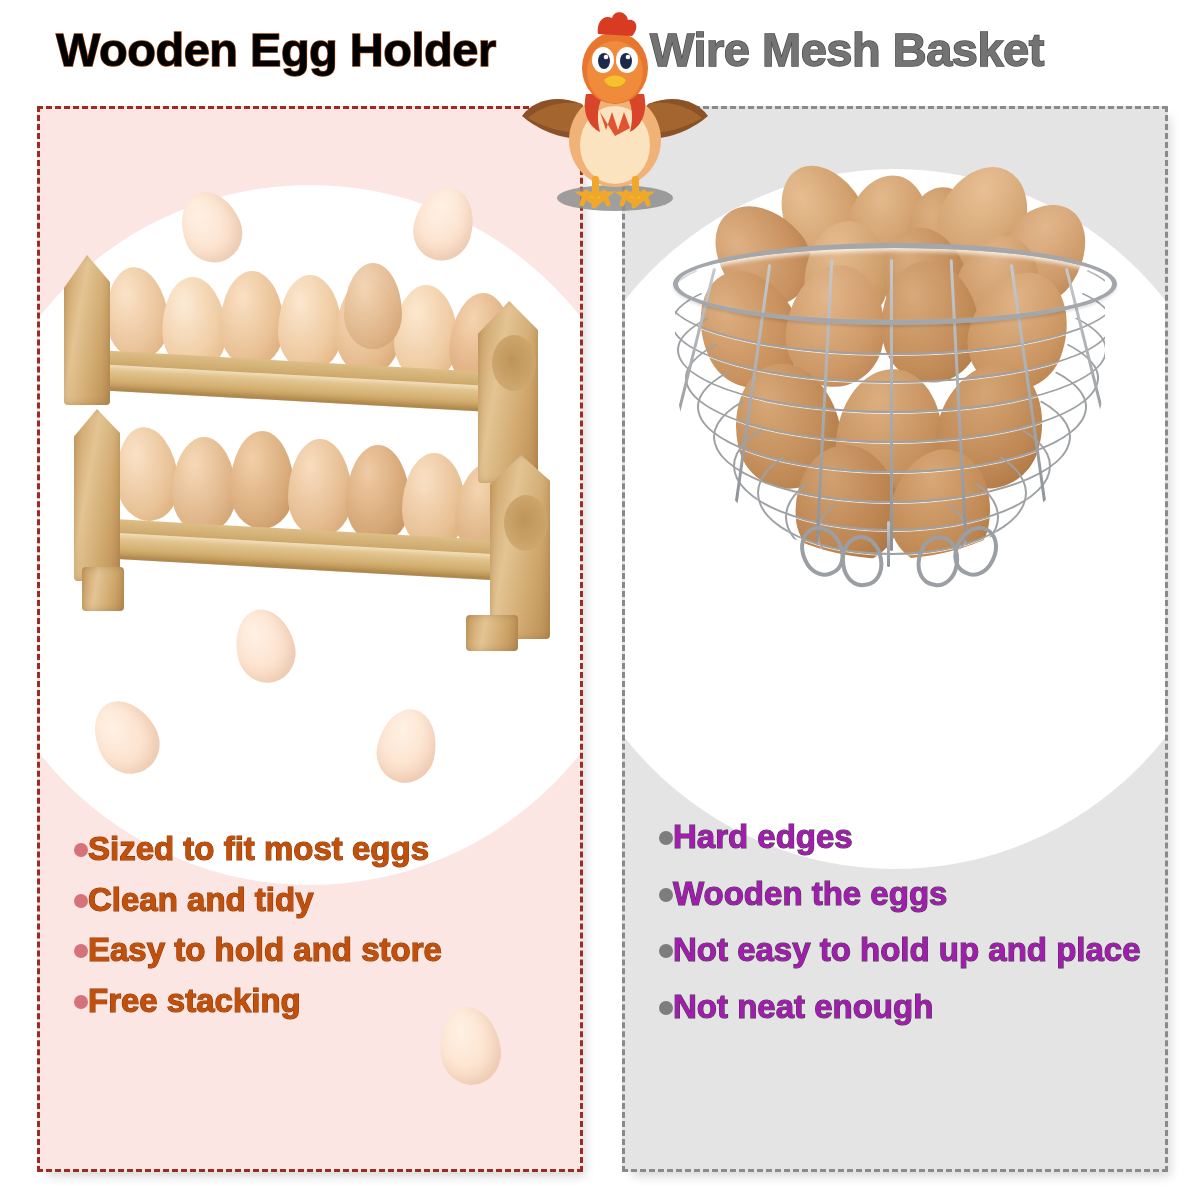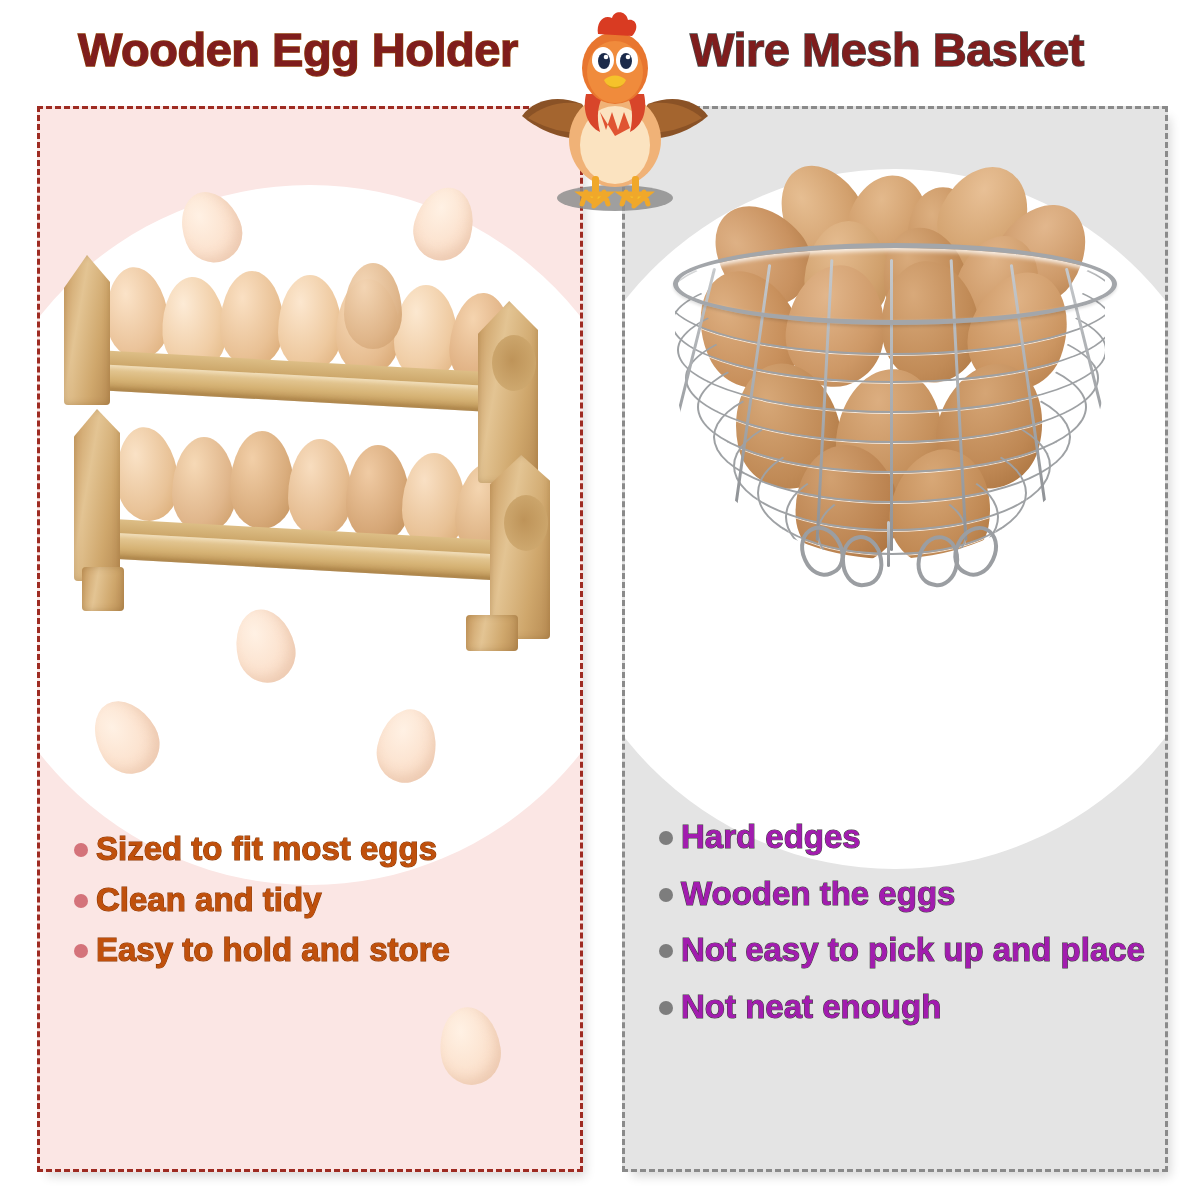--- a/index.html
+++ b/index.html
@@ -2,23 +2,23 @@
 <html><head>
 <meta charset="utf-8">
 <style>
   html,body{margin:0;padding:0;background:#ffffff;}
   body{width:1200px;height:1200px;position:relative;overflow:hidden;
        font-family:"Liberation Sans","DejaVu Sans",sans-serif;}
 
   
   .title{position:absolute;top:22px;font-weight:700;font-size:47px;
          letter-spacing:-0.5px;white-space:nowrap;}
-  #title-left{left:78px;color:#7f1d1d;
+  #title-left{left:56px;color:#000000;
       -webkit-text-stroke:1.4px #8C3A06;paint-order:stroke fill;}
-  #title-right{left:690px;color:#7f1d1d;
+  #title-right{left:650px;color:#737373;
       -webkit-text-stroke:1.4px #4A4A4A;paint-order:stroke fill;}
 
   
   .panel{position:absolute;top:106px;height:1060px;overflow:hidden;
          box-shadow:6px 8px 10px -4px rgba(0,0,0,.16);}
   #panel-left {left:37px; width:540px;background:#FBE6E4;
                border:3px dashed #9E2B22;}
   #panel-right{left:622px;width:540px;background:#E4E4E4;
                border:3px dashed #8A8A8A;}
 
@@ -60,21 +60,21 @@
 
   
   .deco-egg{position:absolute;border-radius:50%/58% 58% 42% 42%;
             background:radial-gradient(ellipse at 38% 30%,#FFF1E4,#FBE0CB 62%,#F3D2BB);
             box-shadow:inset -5px -7px 11px rgba(215,170,140,.3);}
 
   
   .list{position:absolute;left:34px;right:18px;}
   .row{display:flex;align-items:flex-start;margin-bottom:7px;}
   .dot{flex:0 0 auto;width:14px;height:14px;border-radius:50%;margin-top:16px;}
-  .row .txt{font-size:33px;font-weight:700;line-height:1.32;margin-left:8px;}
+  .row .txt{font-size:33px;font-weight:700;line-height:1.32;margin-left:0;}
   #list-left  .dot{background:#D4737A;}
   #list-left  .txt{color:#C0500C;-webkit-text-stroke:1.1px #8A3703;paint-order:stroke fill;}
   #list-right .dot{background:#7D7D7D;}
   #list-right .txt{color:#a21caf;-webkit-text-stroke:1.1px #3F3F3F;paint-order:stroke fill;}
   #list-left {top:718px;}
   #list-right{top:706px;}
   #list-right .row{margin-bottom:13px;}
 
   
   #chicken{position:absolute;left:520px;top:8px;width:190px;height:205px;z-index:40;}
@@ -136,20 +136,24 @@
       <span class="dot"></span>
       <span class="txt">Sized to fit most eggs</span>
     </div>
     <div class="row">
       <span class="dot"></span>
       <span class="txt">Clean and tidy</span>
     </div>
     <div class="row">
       <span class="dot"></span>
       <span class="txt">Easy to hold and store</span>
+    </div>
+    <div class="row">
+      <span class="dot"></span>
+      <span class="txt">Free stacking</span>
     </div>
   </div>
 </div>
 
 <div class="panel" id="panel-right">
   <div class="white-field" id="wf-right"></div>
 
   <div id="basket">
 
     <div class="b-egg" style="left:128px;top:24px; width:80px;height:104px;background:radial-gradient(ellipse at 36% 26%,#E6BE92,#D2A06D 62%,#B9854F);transform:rotate(-28deg);"></div>
@@ -206,21 +210,21 @@
     <div class="row">
       <span class="dot"></span>
       <span class="txt">Hard edges</span>
     </div>
     <div class="row">
       <span class="dot"></span>
       <span class="txt">Wooden the eggs</span>
     </div>
     <div class="row">
       <span class="dot"></span>
-      <span class="txt">Not easy to pick up and place</span>
+      <span class="txt">Not easy to hold up and place</span>
     </div>
     <div class="row">
       <span class="dot"></span>
       <span class="txt">Not neat enough</span>
     </div>
   </div>
 </div>
 
 <svg id="chicken" viewBox="0 0 190 205">
   <ellipse cx="95" cy="190" rx="58" ry="13" fill="#8E8E8E" opacity=".85"></ellipse>

